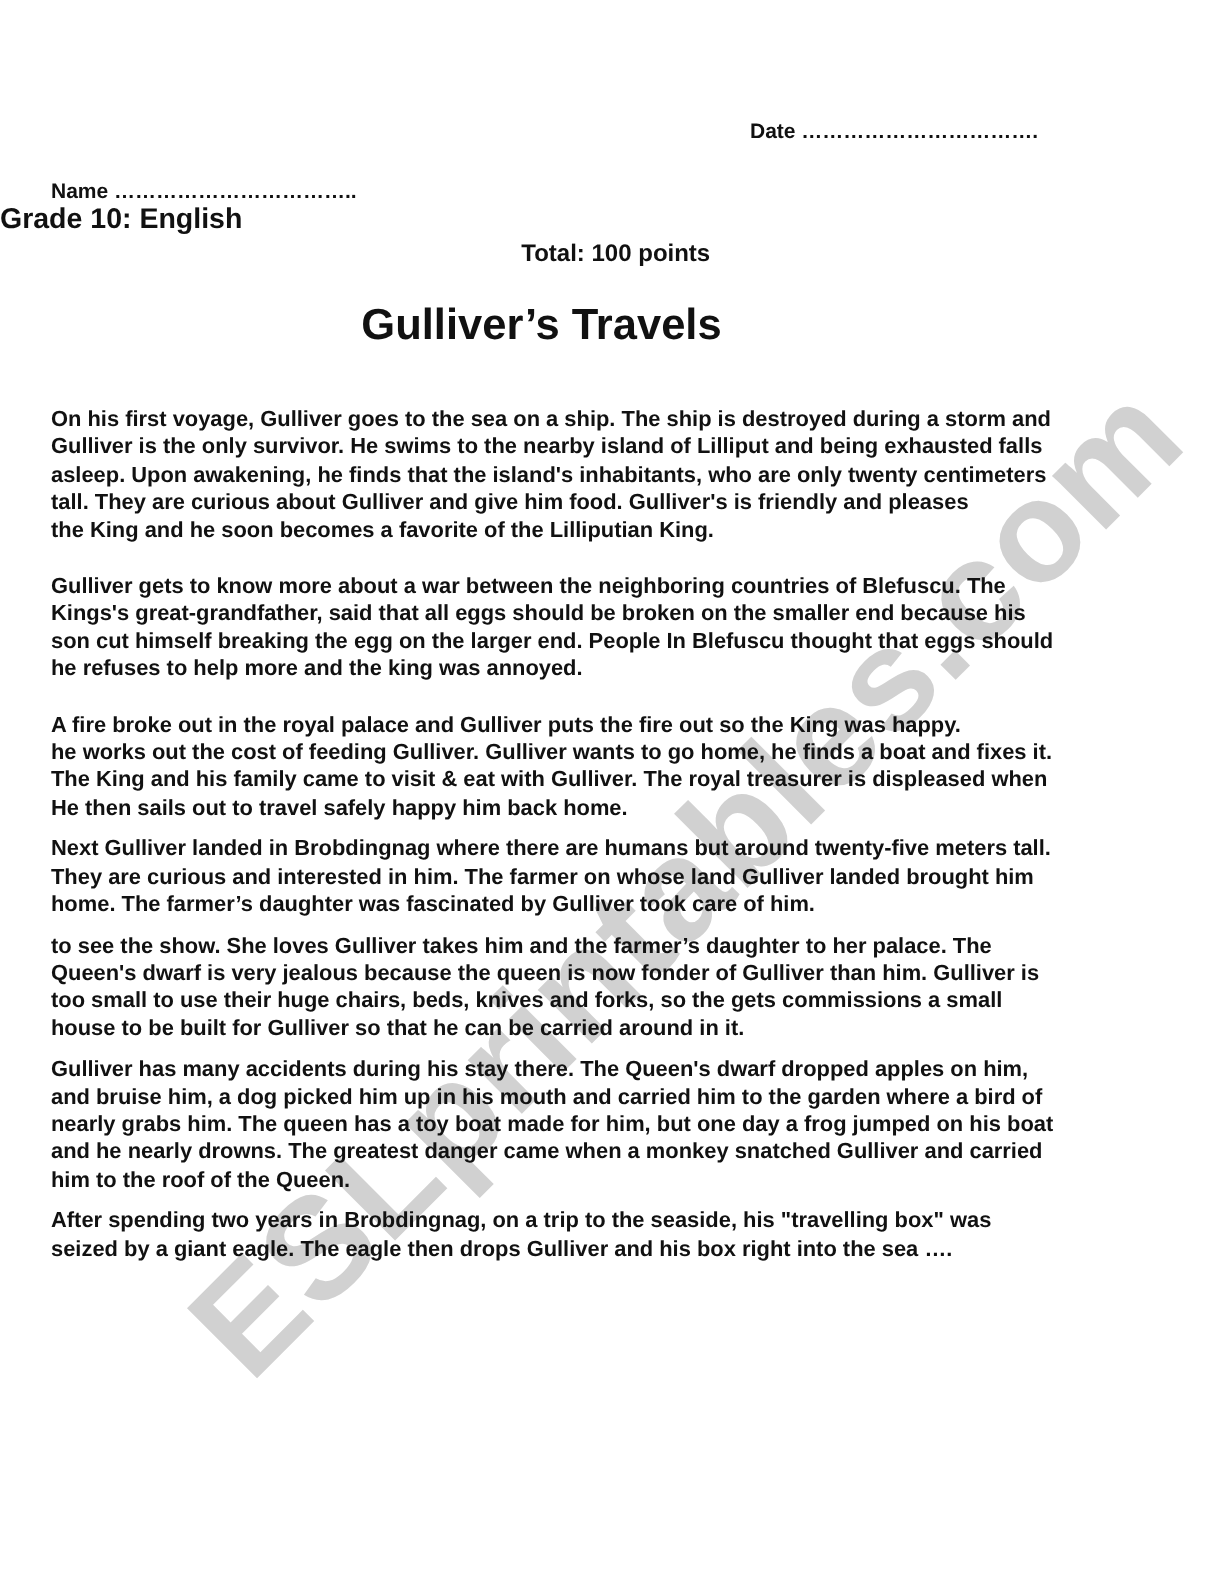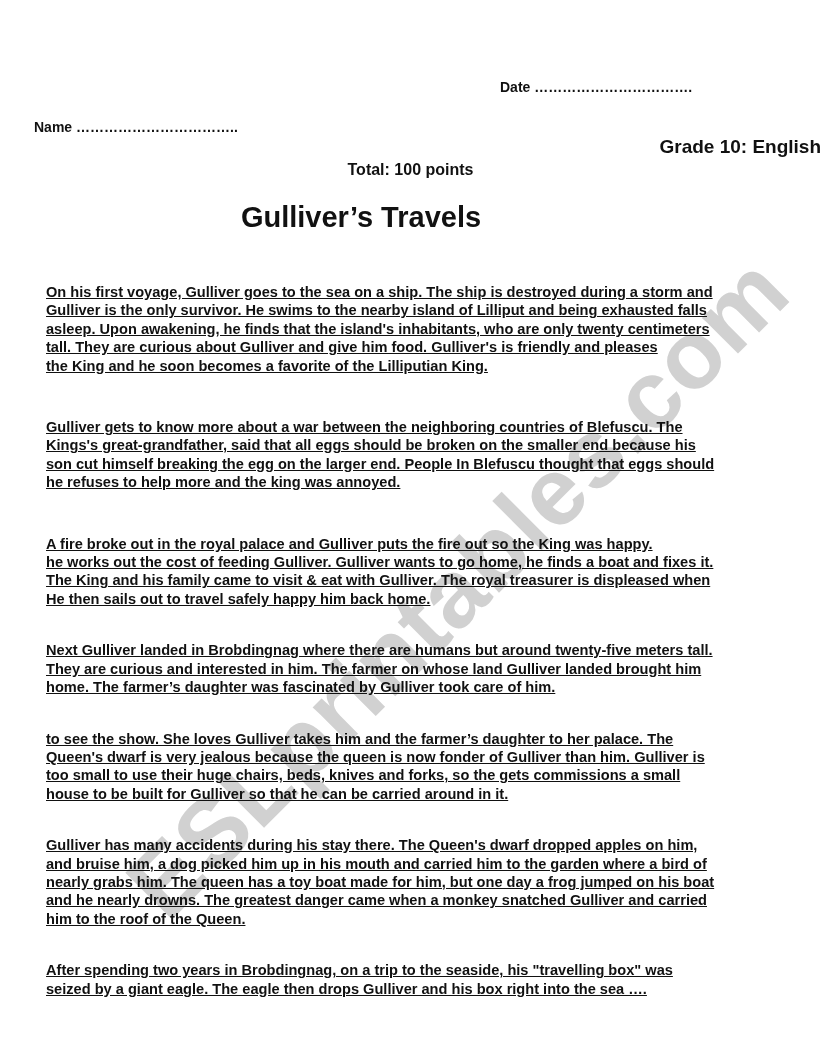--- a/index.html
+++ b/index.html
@@ -41,21 +41,21 @@
       position: absolute;
       left: 466px;
       top: 0;
       white-space: nowrap;
     }
     .grade {
       position: absolute;
       top: 136px;
       left: 0;
       width: 821px;
-      text-align: right;
+      text-align: left;
       font-weight: bold;
       font-size: 19px;
       line-height: 22px;
     }
     .total {
       position: absolute;
       top: 160px;
       left: 0;
       width: 821px;
       text-align: center;
@@ -77,23 +77,22 @@
       position: absolute;
       left: 34px;
       top: 271px;
       width: 760px;
       font-weight: bold;
       font-size: 14.6px;
       line-height: 18.4px;
       z-index: 2;
     }
     .para {
-      margin: 12px;
+      margin: 0;
       white-space: nowrap;
-      text-decoration: underline;
     }
     .para .line { display: block; }
     .gap-lg { height: 19px; }
     .gap-sm { height: 9px; }
 
     .watermark {
       position: absolute;
       left: 30px;
       top: 570px;
       width: 780px;

